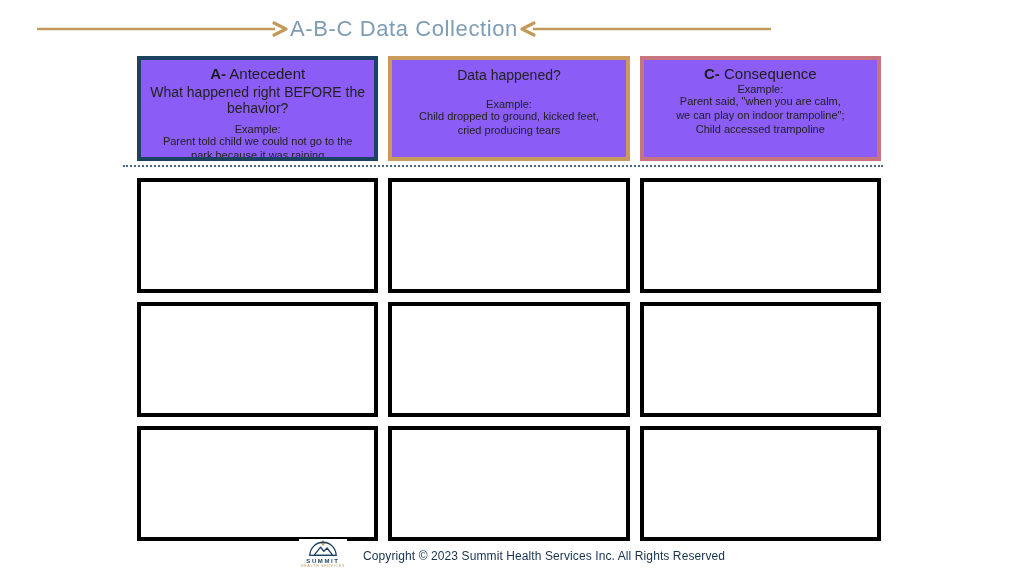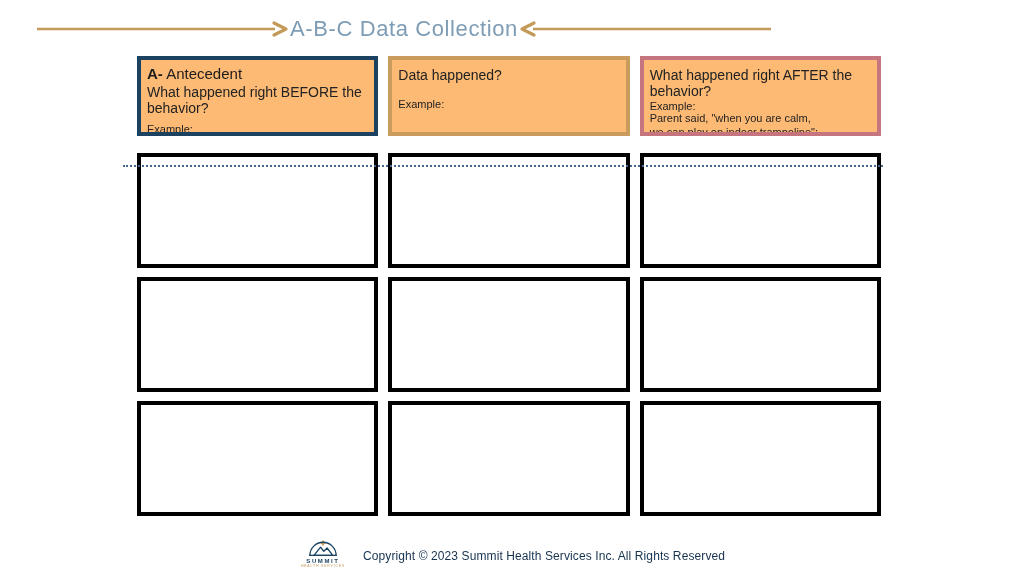--- a/index.html
+++ b/index.html
@@ -23,22 +23,22 @@
   .arrow-svg { display: block; }
 
   
   .grid {
     position: absolute; left: 137px; top: 56px; width: 744px;
   }
   .row3 {
     display: grid; grid-template-columns: 1fr 1fr 1fr; column-gap: 10px;
   }
   .header-box {
-    box-sizing: border-box; height: 80px; background: #fdba74;
-    border: 4px solid #000; padding: 5px 6px 2px;
+    box-sizing: border-box; height: 105px; background: #8b5cf6;
+    border: 4px solid #000; text-align: center; padding: 5px 6px 2px;
     overflow: hidden;
   }
   .hb-title { font-size: 15px; color: #1c1c1c; }
   .hb-title .letter { font-weight: 700; }
   .hb-question { font-size: 14px; color: #222; margin-top: 2px; }
   .hb-example-label { font-size: 11px; color: #222; margin-top: 7px; }
   .hb-example { font-size: 11px; color: #222; line-height: 1.25; white-space: pre-line; }
   .header-box.c-b .hb-example-label { margin-top: 15px; }
   .header-box.c-c .hb-example-label { margin-top: 1px; }
 
@@ -98,29 +98,36 @@
 <div class="grid">
   <div class="row3">
 
     <div class="header-box c-a">
       <div class="hb-title">
         <span class="letter">A-</span>
         <span>Antecedent</span>
       </div>
       <div class="hb-question">What happened right BEFORE the behavior?</div>
       <div class="hb-example-label">Example:</div>
+      <div class="hb-example">Parent told child we could not go to the
+park because it was raining</div>
     </div>
 
     <div class="header-box c-b">
       <div class="hb-question">Data happened?</div>
       <div class="hb-example-label">Example:</div>
+      <div class="hb-example">Child dropped to ground, kicked feet,
+cried producing tears</div>
     </div>
 
     <div class="header-box c-c">
-      <div class="hb-question">What happened right AFTER the behavior?</div>
+      <div class="hb-title">
+        <span class="letter">C-</span>
+        <span>Consequence</span>
+      </div>
       <div class="hb-example-label">Example:</div>
       <div class="hb-example">Parent said, "when you are calm,
 we can play on indoor trampoline";
 Child accessed trampoline</div>
     </div>
 
   </div>
 
   <div class="cells">
     <div class="row3">

